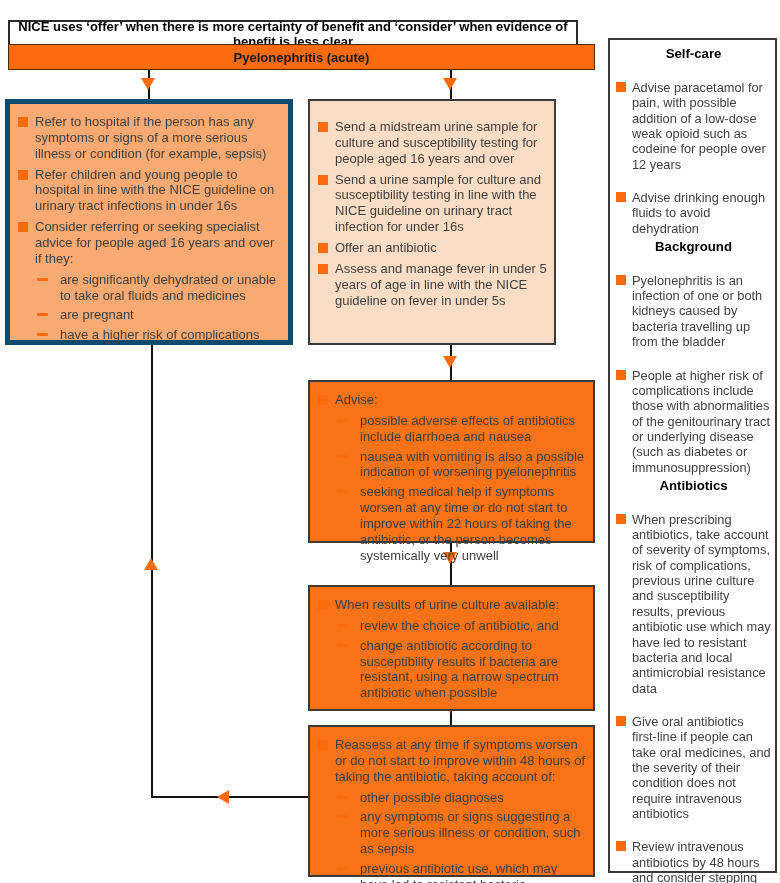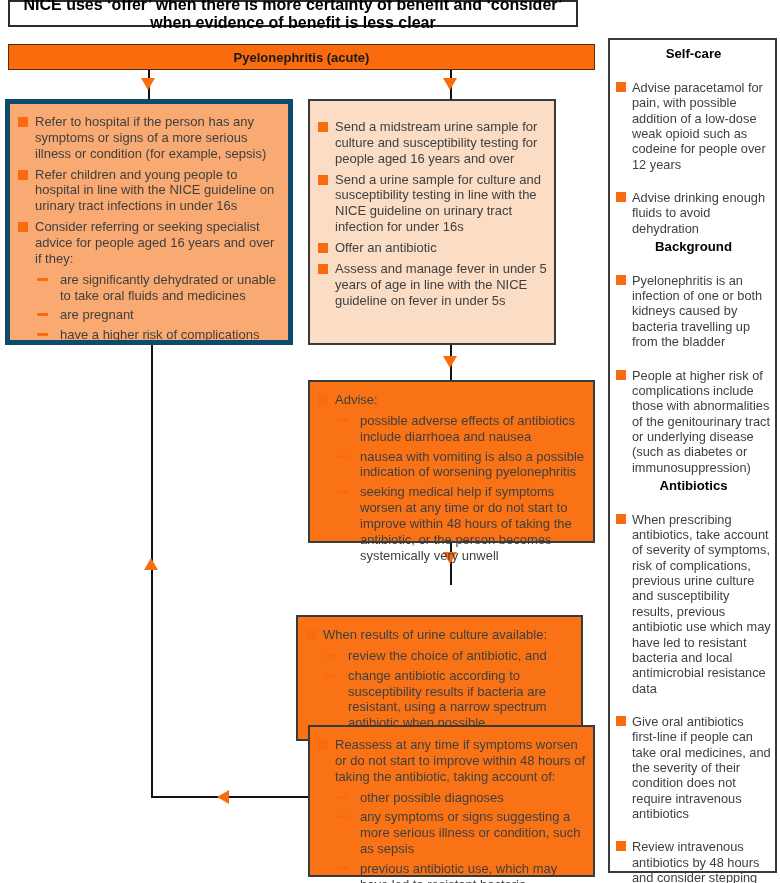--- a/index.html
+++ b/index.html
@@ -4,37 +4,37 @@
 <style>
   html,body{margin:0;padding:0;}
   body{
     width:780px;height:883px;position:relative;
     font-family:"Liberation Sans","DejaVu Sans",sans-serif;
     background:#ffffff;color:#3f3f3f;
   }
   .abs{position:absolute;box-sizing:border-box;}
   
   .banner{
-    left:8px;top:0;width:570px;height:27px;
+    left:8px;top:20px;width:570px;height:27px;
     border:2px solid #2b2b2b;background:#fff;
     display:flex;align-items:center;justify-content:center;
-    font-size:16px;font-weight:bold;color:#000;text-align:center;
+    font-size:13px;font-weight:bold;color:#000;text-align:center;
   }
   .header-bar{
     left:8px;top:44px;width:587px;height:26px;
     background:var(--orange);border:1px solid #5a2a00;
     display:flex;align-items:center;justify-content:center;
     font-size:13px;font-weight:bold;color:#1a1a1a;
   }
   
   .box{background:#f97316;border:2px solid #3a3a3a;padding:7px 7px 4px 8px;font-size:13px;line-height:1.22;}
   .box-referral{left:5px;top:99px;width:288px;height:246px;background:var(--left_fill);border:5px solid #0c4a6e;}
   .box-assess{left:308px;top:99px;width:248px;height:246px;background:var(--mid_fill);padding-top:15px;}
   .box-advise{left:308px;top:380px;width:287px;height:163px;}
-  .box-culture{left:296px;top:585px;width:287px;height:126px;margin-top:30px;}
+  .box-culture{left:308px;top:585px;width:287px;height:126px;}
   .box-reassess{left:308px;top:725px;width:287px;height:152px;}
   .sidebar{
     left:608px;top:38px;width:169px;height:835px;
     background:#fff;border:2px solid #3a3a3a;
     padding:3px 4px 3px 6px;font-size:12.8px;line-height:1.2;
   }
   .sec-title{font-weight:bold;color:#000;text-align:center;font-size:13.2px;margin:3px 0 3px;}
   
   .b-item{display:flex;gap:7px;margin:3px 0 5px;}
   .sq{flex:0 0 auto;width:10px;height:10px;background:var(--orange);margin-top:3px;}
@@ -129,21 +129,21 @@
     <div class="d-item">
       <span class="dash"></span>
       <span>possible adverse effects of antibiotics include diarrhoea and nausea</span>
     </div>
     <div class="d-item">
       <span class="dash"></span>
       <span>nausea with vomiting is also a possible indication of worsening pyelonephritis</span>
     </div>
     <div class="d-item">
       <span class="dash"></span>
-      <span>seeking medical help if symptoms worsen at any time or do not start to improve within 48 hours of taking the antibiotic, or the person becomes systemically very unwell</span>
+      <span>seeking medical help if symptoms worsen at any time or do not start to improve within 22 hours of taking the antibiotic, or the person becomes systemically very unwell</span>
     </div>
   </div>
 <div class="abs box box-culture">
     <div class="b-item">
       <span class="sq"></span>
       <span>When results of urine culture available:</span>
     </div>
     <div class="d-item">
       <span class="dash"></span>
       <span>review the choice of antibiotic, and</span>

